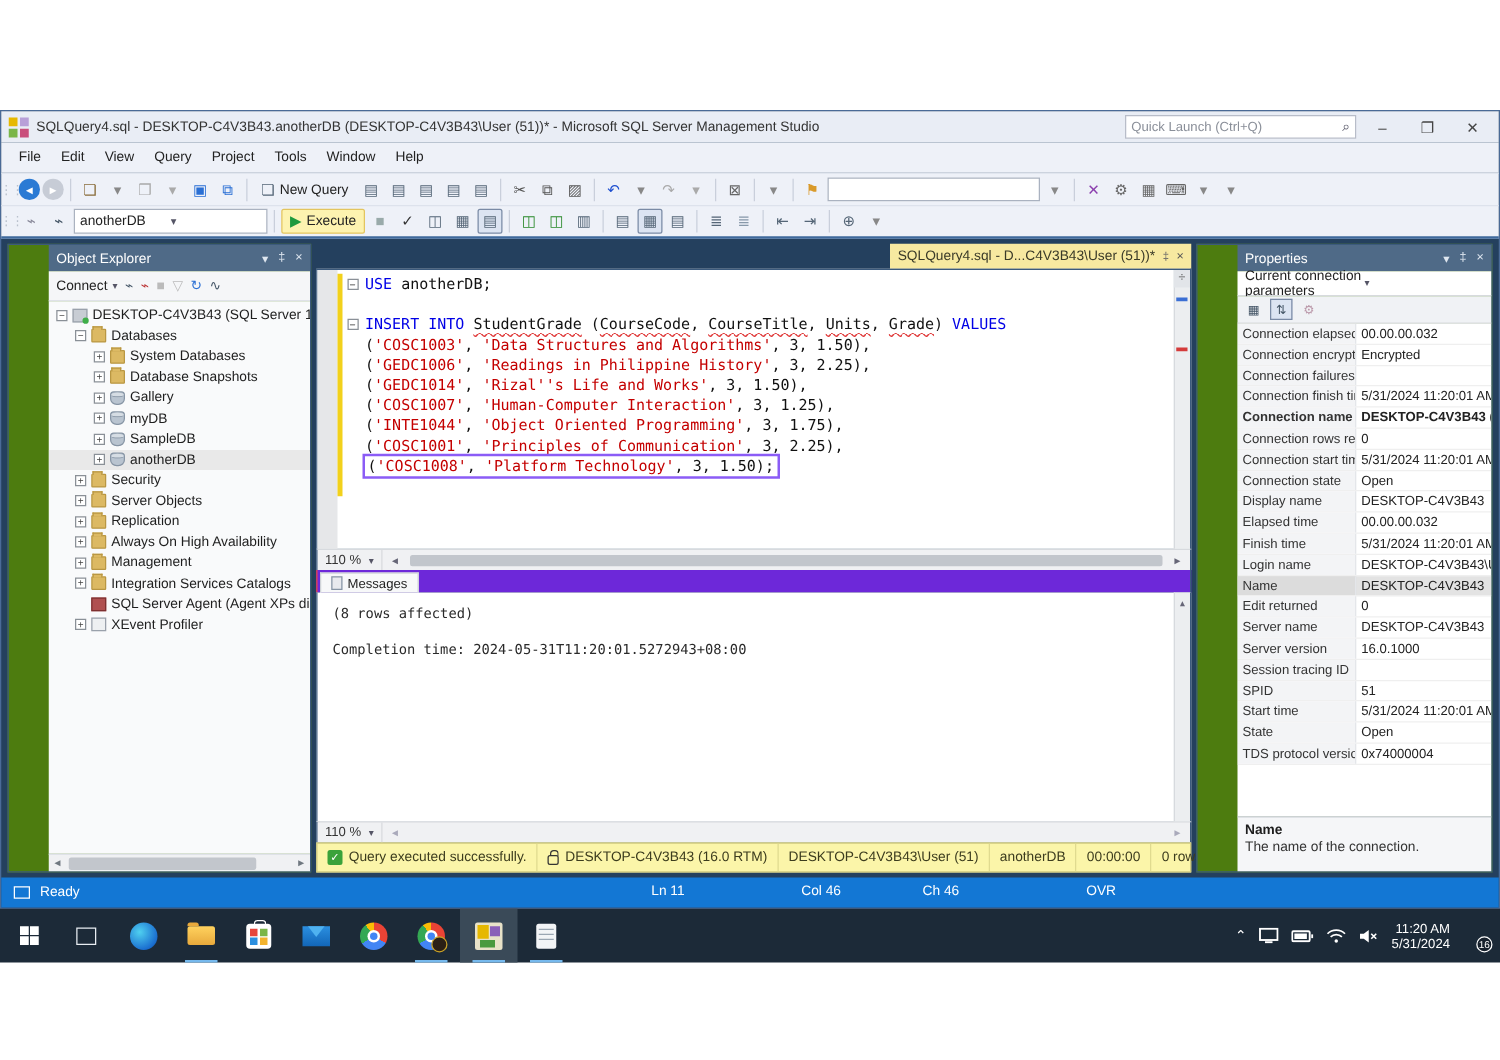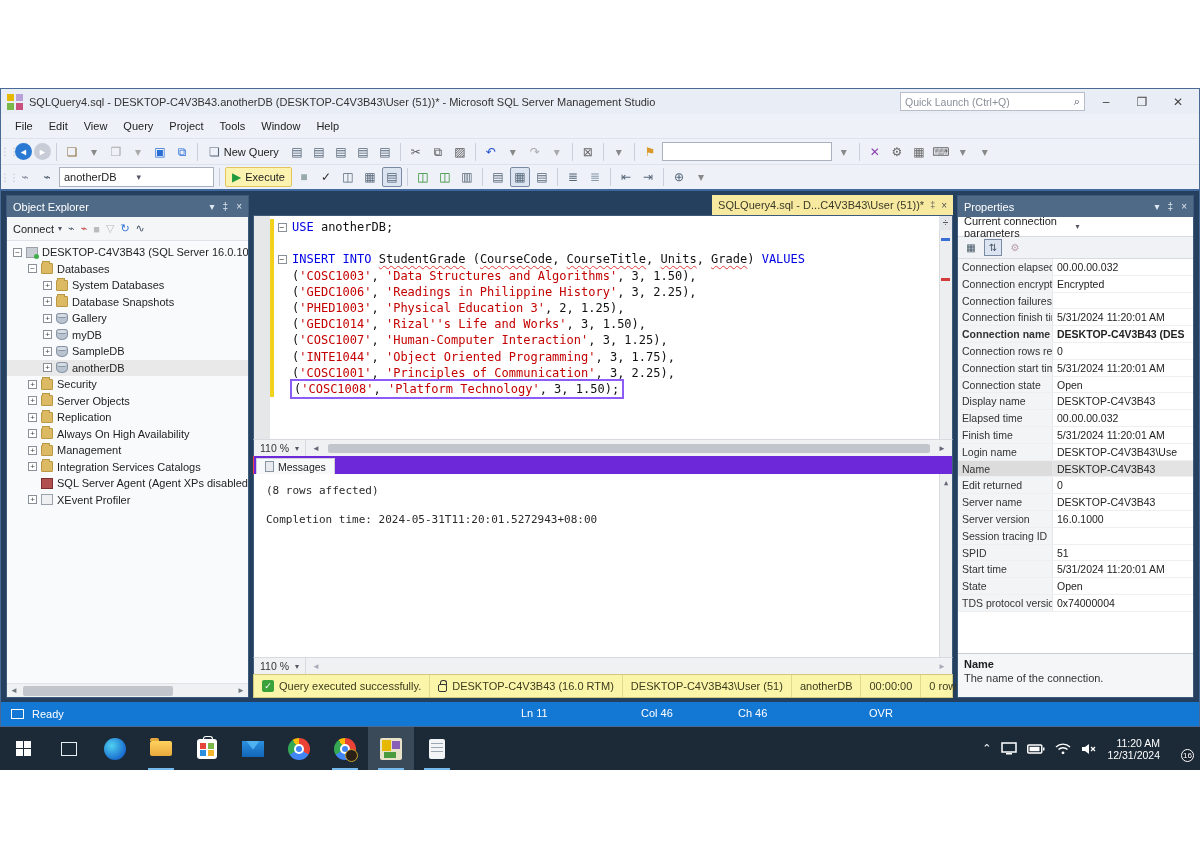--- a/index.html
+++ b/index.html
@@ -35,21 +35,21 @@
   .tb-btn.exec { background:#fdf3b0; border:1px solid #e3c55f; }
   .tb-btn.exec .g { color:#1f9a3e; }
   .tb-combo { width:155px; height:20px; background:#fff; border:1px solid #aab2c0; display:flex; align-items:center; padding:0 4px; }
   .tb-combo span { flex:1; font-size:11px; }
   .tb-combo .dd { color:#556; font-size:9px; }
   .tb-input { width:170px; height:19px; background:#fff; border:1px solid #aab2c0; }
 
   .mainrow { flex:1 1 auto; display:flex; padding:4px 5px; gap:4px; min-height:0; }
 
   
-  .panel { background:#0f172a; display:flex; flex-direction:column; min-height:0; border:1px solid #3c5a7c; }
+  .panel { background:#4d7c0f; display:flex; flex-direction:column; min-height:0; border:1px solid #3c5a7c;padding-left:32px; }
   .panel-h { height:21px; background:#4f6a87; color:#fff; display:flex; align-items:center; padding:0 6px; gap:8px; flex:0 0 auto; }
   .panel-h .t { flex:1; font-size:11px; }
   .panel-h .b { font-size:10px; color:#dfe7f0; }
 
   .oe { width:243px; flex:0 0 auto; }
   .oe-tb { height:24px; display:flex; align-items:center; gap:6px; padding:0 6px; background:#f5f6f8; border-bottom:1px solid #dfe2e8; flex:0 0 auto; }
   .oe-tb .lbl { font-size:11px; color:#222; display:flex; gap:4px; align-items:center; }
   .oe-tb .ic { font-size:11px; color:#456; }
   .oe-body { flex:1 1 auto; background:#f9fafb; overflow:hidden; padding-top:3px; }
   .trow { display:flex; align-items:center; height:16.5px; white-space:nowrap; font-size:11px; color:#1e1e1e; }
@@ -401,21 +401,20 @@
 
         <div class="editor-wrap">
           <div class="gutter"></div>
           <div class="changebar"></div>
           <div class="code" id="sql-lines">
               <div class="cl"><span class="outm"><span class="obox">−</span></span><span class="ctext"><span class="sk">USE</span><span class="sp"> anotherDB;</span></span></div>
               <div class="cl"><span class="outm"></span><span class="ctext"></span></div>
               <div class="cl"><span class="outm"><span class="obox">−</span></span><span class="ctext"><span class="sk">INSERT INTO</span><span class="sp"> </span><span class="si">StudentGrade</span><span class="sp"> (</span><span class="si">CourseCode</span><span class="sp">, </span><span class="si">CourseTitle</span><span class="sp">, </span><span class="si">Units</span><span class="sp">, </span><span class="si">Grade</span><span class="sp">) </span><span class="sk">VALUES</span></span></div>
               <div class="cl"><span class="outm"></span><span class="ctext"><span class="sp">(</span><span class="ss">'COSC1003'</span><span class="sp">, </span><span class="ss">'Data Structures and Algorithms'</span><span class="sp">, 3, 1.50),</span></span></div>
               <div class="cl"><span class="outm"></span><span class="ctext"><span class="sp">(</span><span class="ss">'GEDC1006'</span><span class="sp">, </span><span class="ss">'Readings in Philippine History'</span><span class="sp">, 3, 2.25),</span></span></div>
-              <div class="cl"><span class="outm"></span><span class="ctext"><span class="sp">(</span><span class="ss">'PHED1003'</span><span class="sp">, </span><span class="ss">'Physical Education 3'</span><span class="sp">, 2, 1.25),</span></span></div>
               <div class="cl"><span class="outm"></span><span class="ctext"><span class="sp">(</span><span class="ss">'GEDC1014'</span><span class="sp">, </span><span class="ss">'Rizal''s Life and Works'</span><span class="sp">, 3, 1.50),</span></span></div>
               <div class="cl"><span class="outm"></span><span class="ctext"><span class="sp">(</span><span class="ss">'COSC1007'</span><span class="sp">, </span><span class="ss">'Human-Computer Interaction'</span><span class="sp">, 3, 1.25),</span></span></div>
               <div class="cl"><span class="outm"></span><span class="ctext"><span class="sp">(</span><span class="ss">'INTE1044'</span><span class="sp">, </span><span class="ss">'Object Oriented Programming'</span><span class="sp">, 3, 1.75),</span></span></div>
               <div class="cl"><span class="outm"></span><span class="ctext"><span class="sp">(</span><span class="ss">'COSC1001'</span><span class="sp">, </span><span class="ss">'Principles of Communication'</span><span class="sp">, 3, 2.25),</span></span></div>
               <div class="cl boxed"><span class="outm"></span><span class="ctext"><span class="sp">(</span><span class="ss">'COSC1008'</span><span class="sp">, </span><span class="ss">'Platform Technology'</span><span class="sp">, 3, 1.50);</span></span></div>
             </div>
           <div class="vscroll">
             <div class="vsplit">÷</div>
             <div class="vmark-blue"></div>
             <div class="vmark-red"></div>
@@ -672,21 +671,21 @@
           </svg>
       </span>
       <span class="tico2">
         <svg width="16" height="12" viewBox="0 0 16 12">
             <polygon points="1,4 4,4 8,1 8,11 4,8 1,8" fill="#fff"></polygon>
             <path d="M10 4 L14 8 M14 4 L10 8" stroke="#fff" stroke-width="1.3"></path>
           </svg>
       </span>
       <span class="clock">
         <div>11:20 AM</div>
-        <div>12/31/2024</div>
+        <div>5/31/2024</div>
       </span>
       <span class="notif">
         <span class="frame"></span>
         <span class="badge">16</span>
       </span>
     </div>
   </div>
 </div>
 
 </body></html>

